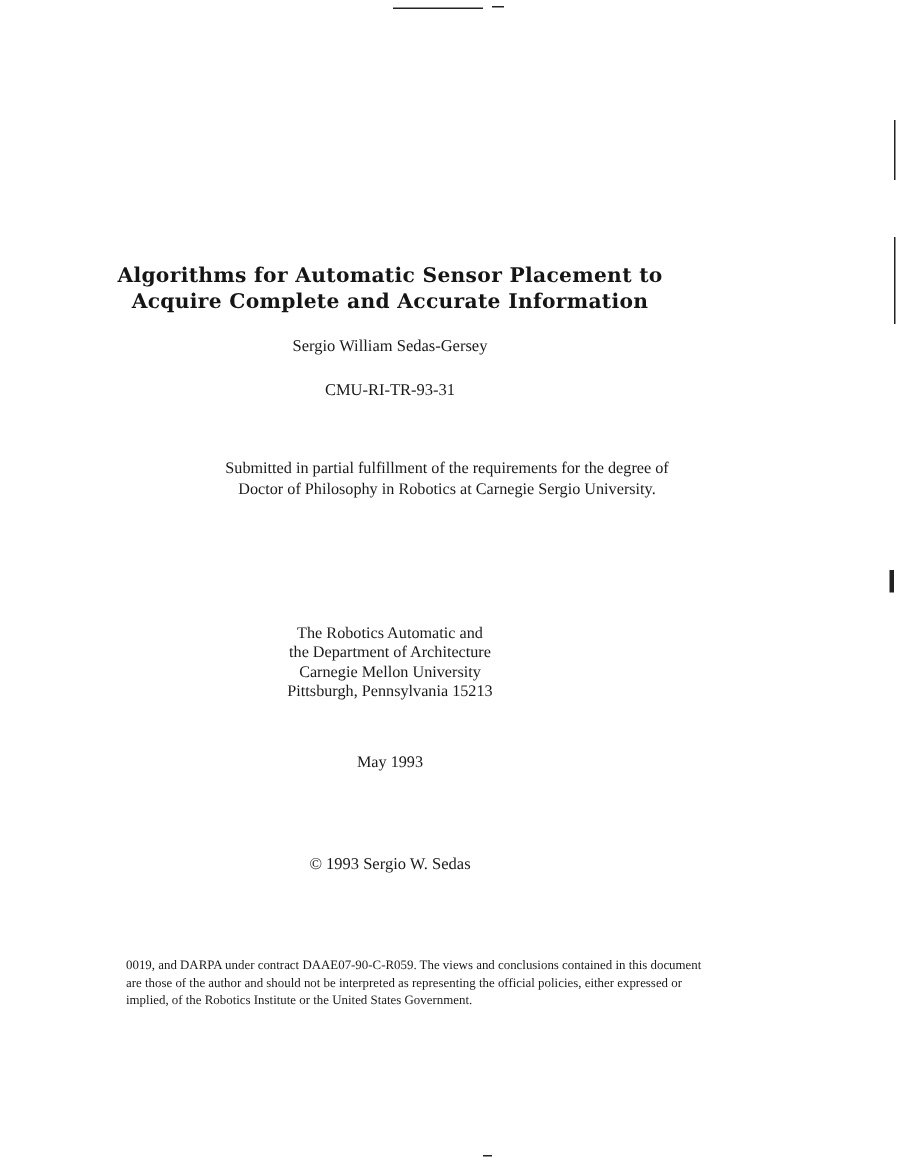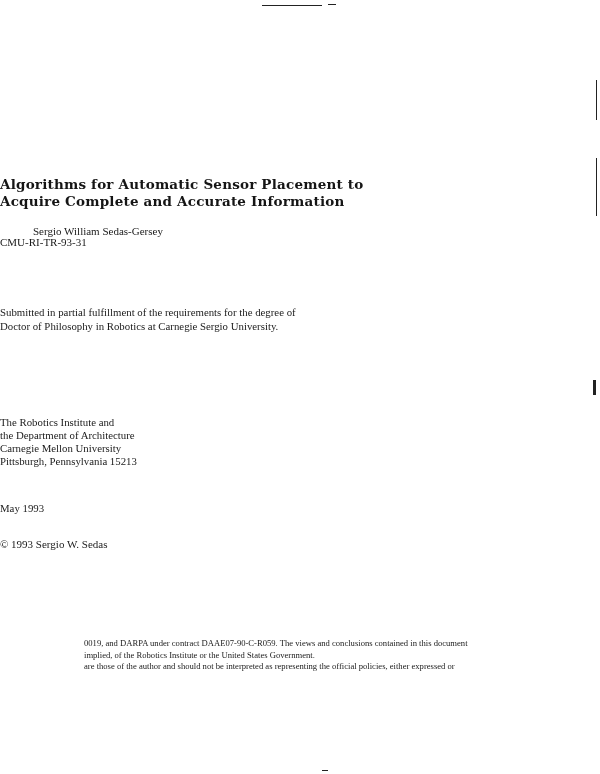--- a/index.html
+++ b/index.html
@@ -12,64 +12,64 @@
       height: 774px;
       position: relative;
       overflow: hidden;
       font-family: "Liberation Serif", "DejaVu Serif", serif;
       color: #111111;
     }
     .center-block {
       position: absolute;
       left: 0;
       width: 520px;
-      text-align: left;
+      text-align: center;
     }
     .title {
       top: 176px;
       font-family: "DejaVu Serif", "Liberation Serif", serif;
       font-weight: bold;
       font-size: 13.5px;
       line-height: 17px;
       letter-spacing: 0.2px;
       color: #151515;
     }
     .author {
       top: 225px;
       font-size: 11px;
       line-height: 13px;
       color: #1a1a1a;
-      padding-left: 33px;
     }
     .report-id {
-      top: 236px;
+      top: 254px;
       font-size: 11px;
       line-height: 13px;
       color: #1a1a1a;
     }
     .submission {
       top: 306px;
       font-size: 10.8px;
       line-height: 13.5px;
       color: #1a1a1a;
+      margin-left: 38px;
     }
     .affiliation {
       top: 416px;
       font-size: 10.8px;
       line-height: 13px;
       color: #1a1a1a;
     }
     .date {
       top: 502px;
       font-size: 10.8px;
       line-height: 13px;
       color: #1a1a1a;
     }
     .copyright {
-      top: 538px;
+      top: 570px;
       font-size: 11px;
       line-height: 13px;
       color: #1a1a1a;
     }
     .footnote {
       position: absolute;
       left: 84px;
       top: 638px;
       width: 446px;
       font-size: 8.6px;
@@ -102,27 +102,27 @@
 <div class="center-block author">Sergio William Sedas-Gersey</div>
 
 <div class="center-block report-id">CMU-RI-TR-93-31</div>
 
 <div class="center-block submission">
   <span class="line">Submitted in partial fulfillment of the requirements for the degree of</span>
   <span class="line">Doctor of Philosophy in Robotics at Carnegie Sergio University.</span>
 </div>
 
 <div class="center-block affiliation">
-  <span class="line">The Robotics Institute and</span>
+  <span class="line">The Robotics Automatic and</span>
   <span class="line">the Department of Architecture</span>
   <span class="line">Carnegie Mellon University</span>
   <span class="line">Pittsburgh, Pennsylvania  15213</span>
 </div>
 
 <div class="center-block date">May 1993</div>
 
 <div class="center-block copyright">© 1993 Sergio W. Sedas</div>
 
 <div class="footnote">
   <span class="line">0019, and DARPA under contract DAAE07-90-C-R059.  The views and conclusions contained in this document</span>
+  <span class="line">are those of the author and should not be interpreted as representing the official policies, either expressed or</span>
   <span class="line">implied, of the Robotics Institute or the United States Government.</span>
-  <span class="line">are those of the author and should not be interpreted as representing the official policies, either expressed or</span>
 </div>
 
 </body></html>

